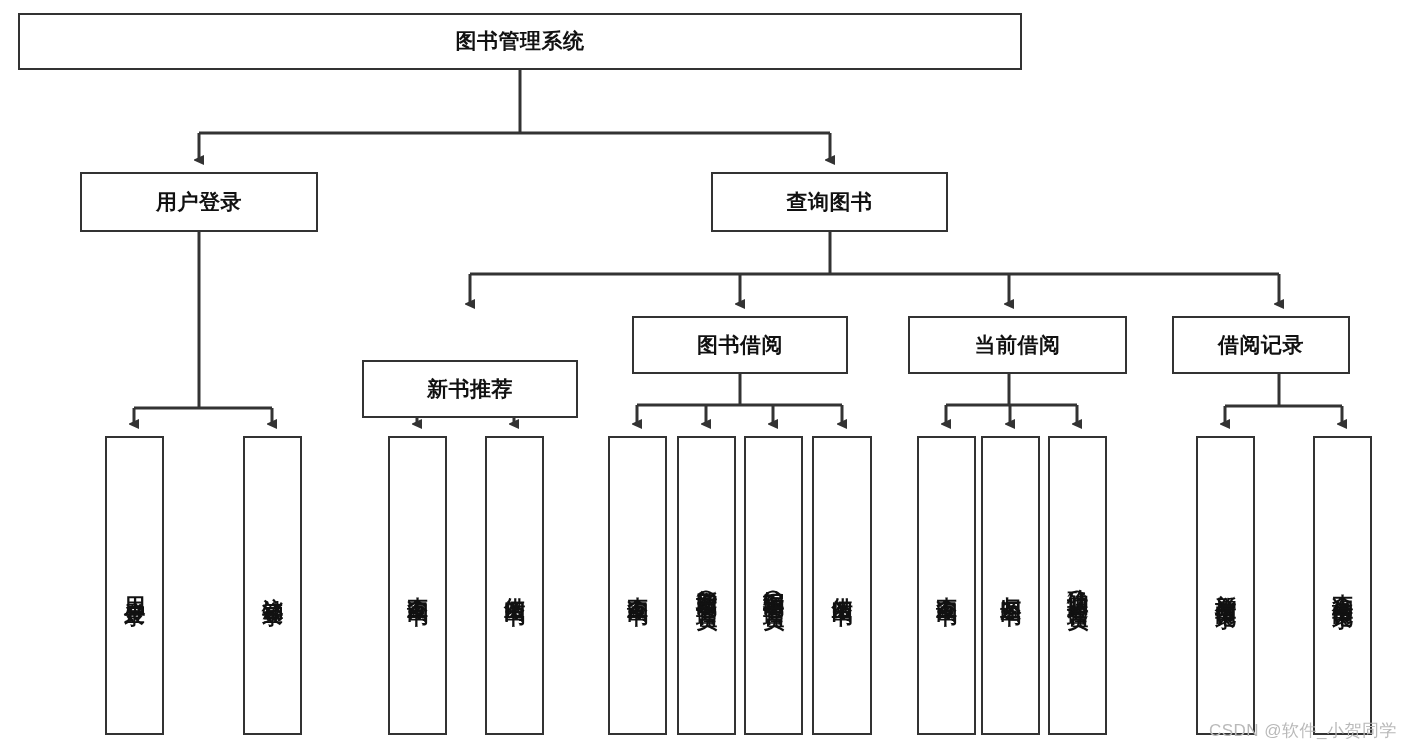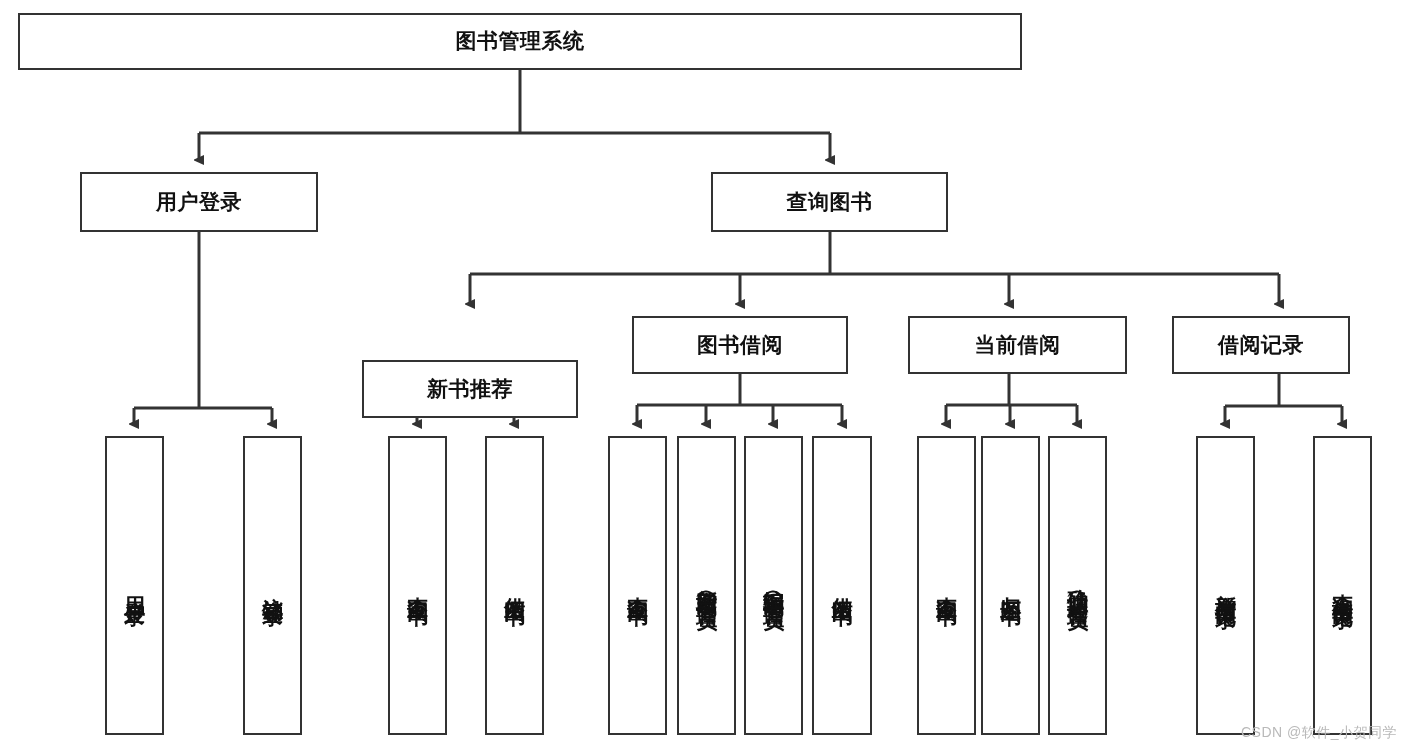--- a/index.html
+++ b/index.html
@@ -52,21 +52,21 @@
     font-size: 21px;
     line-height: 1.35;
     letter-spacing: 3px;
     white-space: nowrap;
     text-align: center;
   }
   .watermark {
     position: absolute;
     right: 8px;
     bottom: 5px;
-    font-size: 14px;
+    font-size: 17px;
     color: #b9b9b9;
     letter-spacing: 0.5px;
     white-space: nowrap;
   }
 </style>
 </head>
 <body>
 
 <div id="canvas">
 

